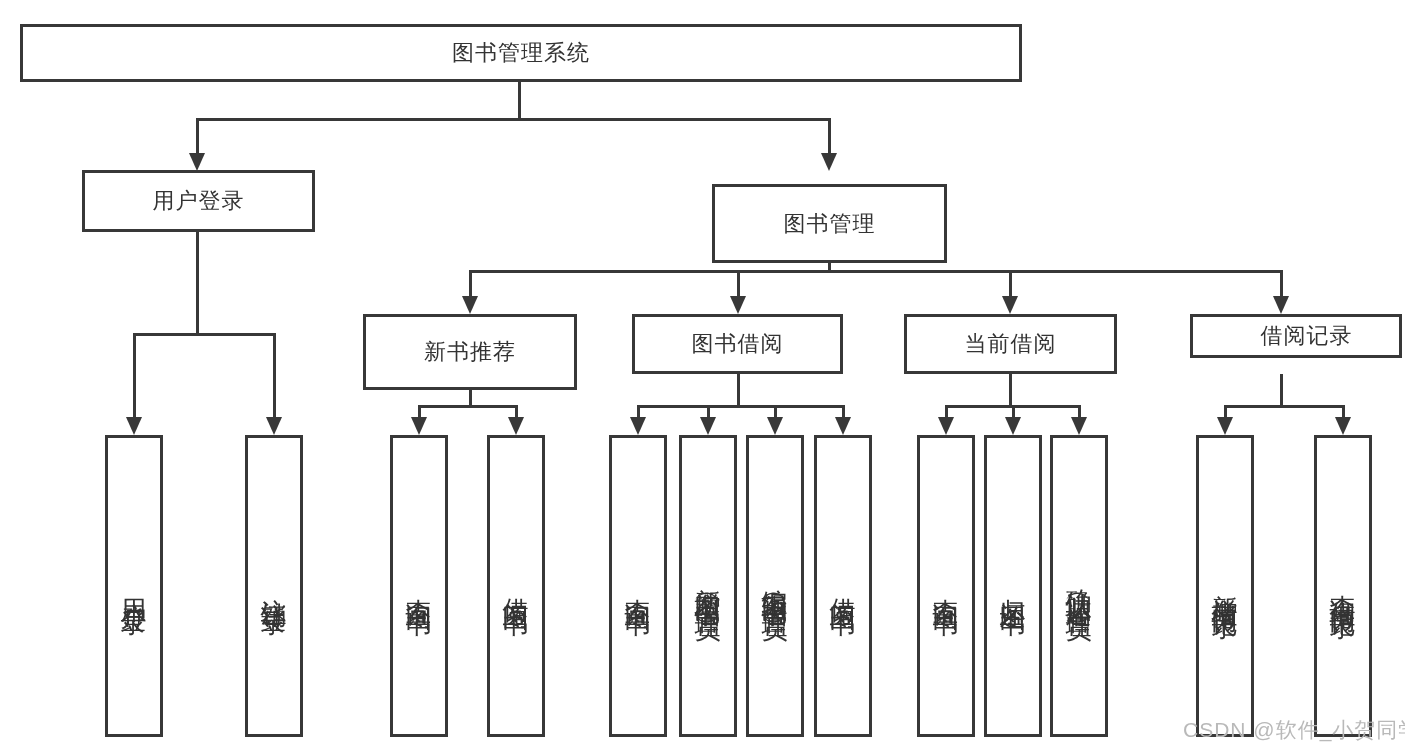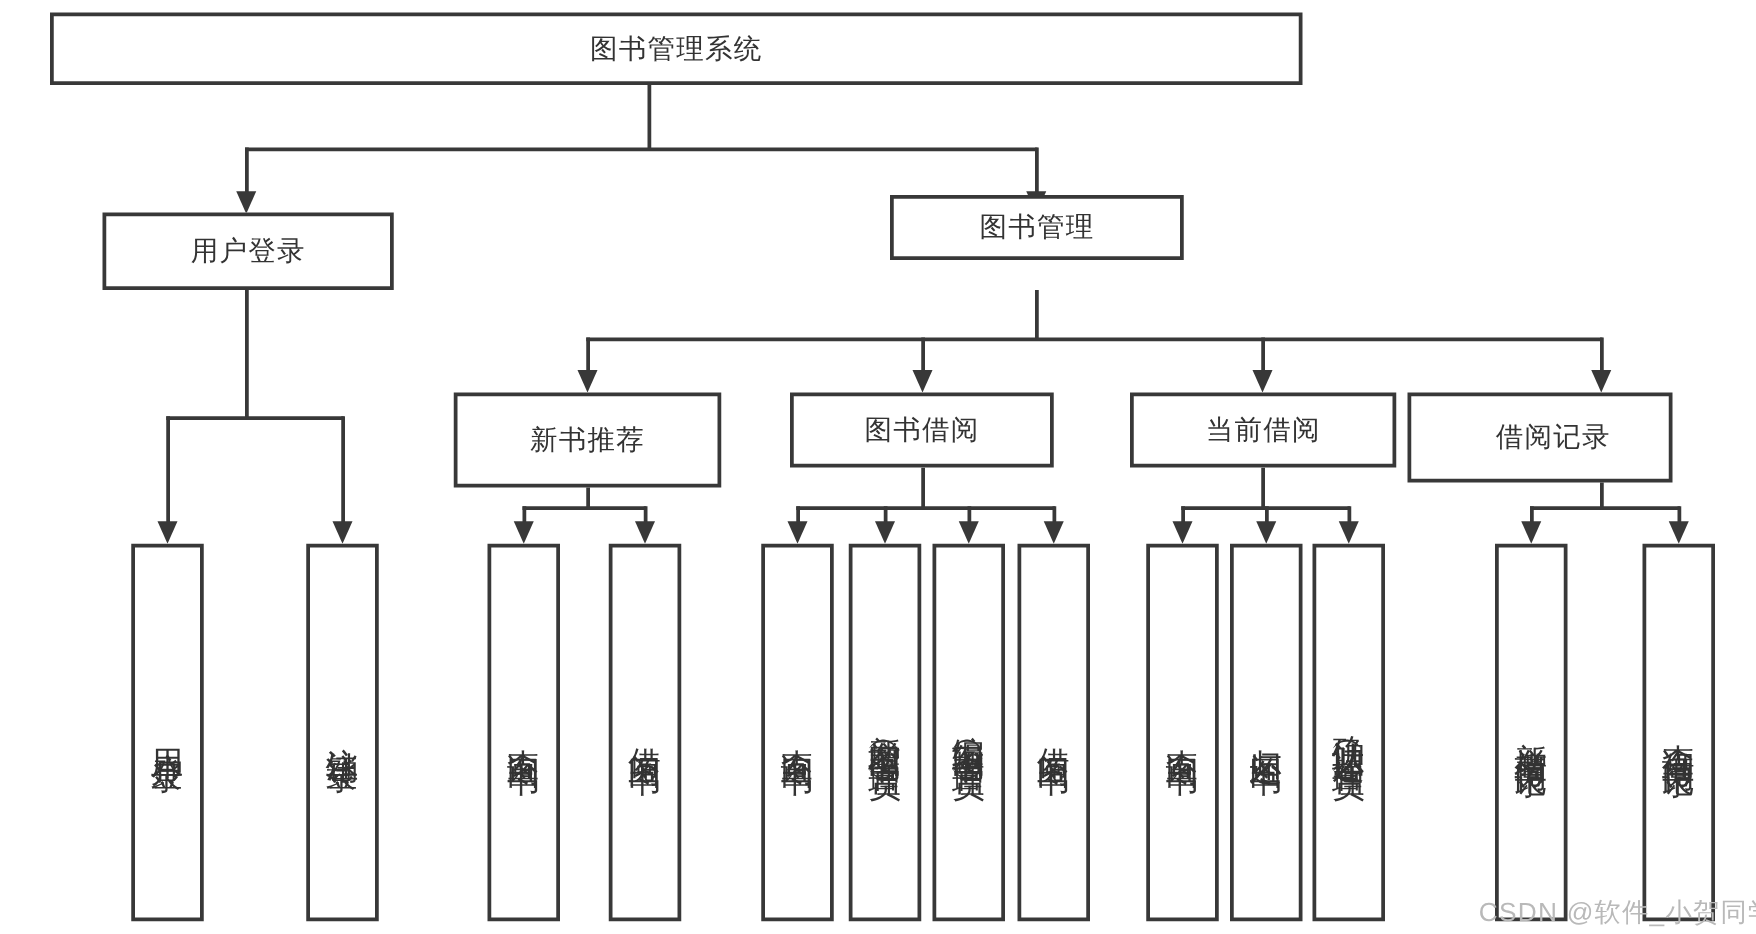--- a/index.html
+++ b/index.html
@@ -54,45 +54,45 @@
     letter-spacing:1px;
     z-index:5;
     white-space:nowrap;
   }
 </style>
 </head>
 <body>
 
 <div id="canvas">
 
-  <div class="box" style="left:20px;top:10px;width:1002px;height:58px;margin-left:20px;">
+  <div class="box" style="left:20px;top:24px;width:1002px;height:58px;">
     <span>图书管理系统</span>
   </div>
 
   <div class="box" style="left:82px;top:170px;width:233px;height:62px;">
     <span>用户登录</span>
   </div>
 
-  <div class="box" style="left:712px;top:156px;width:235px;height:52px;text-align:right;">
+  <div class="box" style="left:712px;top:184px;width:235px;height:79px;text-align:right;">
     <span>图书管理</span>
   </div>
 
   <div class="box" style="left:363px;top:314px;width:214px;height:76px;">
     <span>新书推荐</span>
   </div>
 
   <div class="box" style="left:632px;top:314px;width:211px;height:60px;">
     <span>图书借阅</span>
   </div>
 
   <div class="box" style="left:904px;top:314px;width:213px;height:60px;">
     <span>当前借阅</span>
   </div>
 
-  <div class="box" style="left:1126px;top:314px;width:212px;height:72px;padding-left:21px;">
+  <div class="box" style="left:1190px;top:314px;width:212px;height:44px;padding-left:21px;">
     <span>借阅记录</span>
   </div>
 
   <div class="leaf" style="left:105px;">
     <span>用户登录</span>
   </div>
   <div class="leaf" style="left:245px;">
     <span>注销登录</span>
   </div>
 

